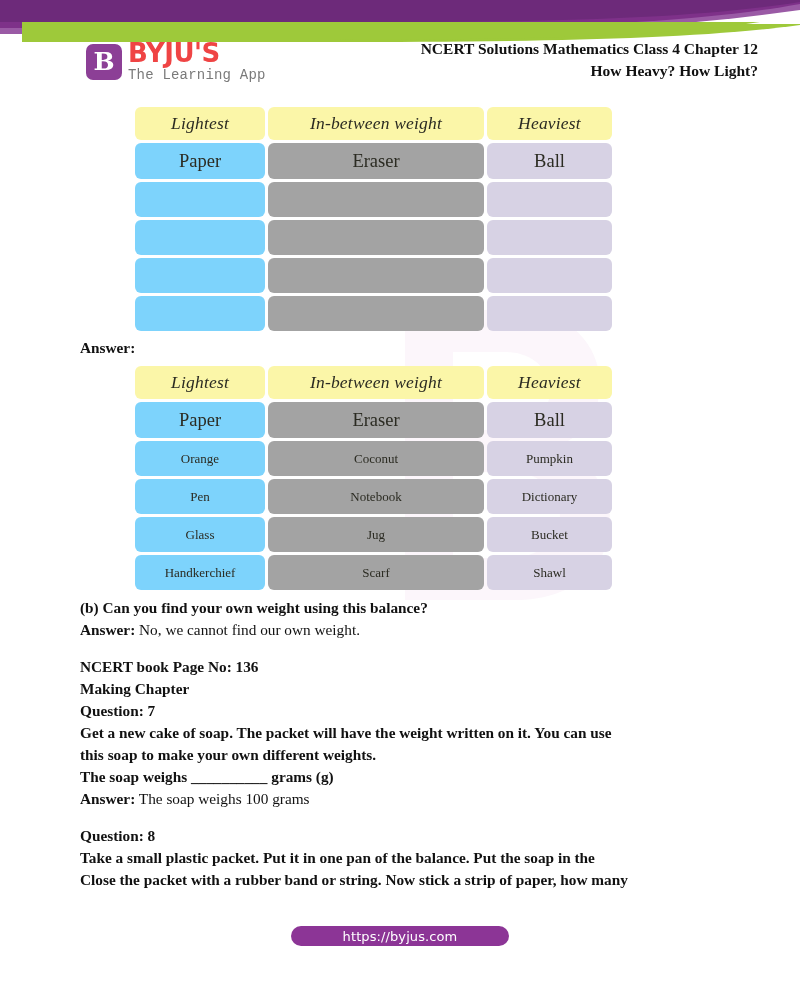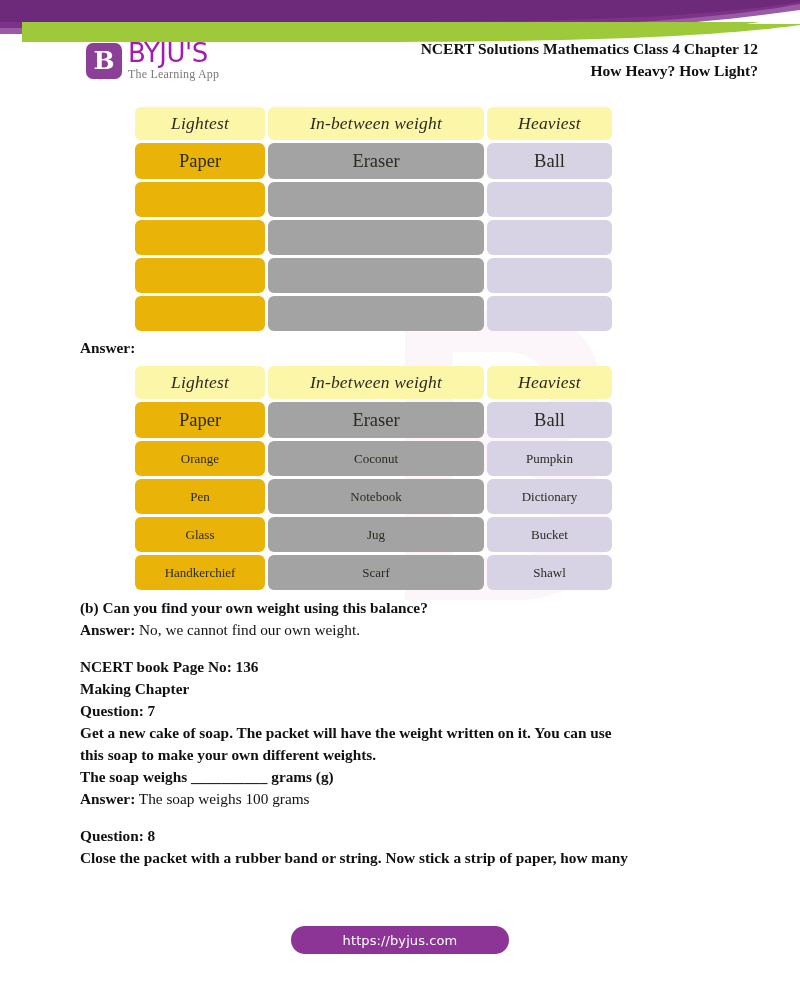--- a/index.html
+++ b/index.html
@@ -54,29 +54,29 @@
     justify-content: center;
     color: #ffffff;
     font-family: "DejaVu Serif", serif;
     font-size: 25px;
     font-weight: bold;
     line-height: 1;
   }
   .logo-text { display: flex; flex-direction: column; justify-content: center; }
   .logo-word {
     font-family: "DejaVu Sans", sans-serif;
-    font-weight: normal;
+    font-weight: bold;
     font-size: 26px;
-    color: #a21caf;
+    color: #ef4444;
     letter-spacing: -0.5px;
     line-height: 1.05;
   }
   .logo-tag {
-    font-family: Liberation Serif, serif;
-    font-size: 12px;
+    font-family: Liberation Mono, monospace;
+    font-size: 14px;
     color: #7a7a7a;
     letter-spacing: 0.2px;
     line-height: 1.1;
     margin-top: 1px;
   }
   .doc-title {
     position: absolute;
     right: 42px; top: 2px;
     width: 430px;
     text-align: right;
@@ -129,21 +129,21 @@
     font-weight: normal;
     font-size: 17.5px;
     letter-spacing: 0.2px;
   }
   .wt-table td {
     height: 35px;
     font-size: 13px;
   }
   .wt-table tr.row-primary td { font-size: 18.5px; height: 36px; }
 
-  .col-light  { background: #eab308; }
+  .col-light  { background: #7dd3fc; }
   .col-mid    { background: #a3a3a3; }
   .col-heavy  { background: #d7d2e4; }
 
   
   .content {
     position: absolute;
     left: 80px;
     width: 660px;
     font-family: "Liberation Serif", serif;
     font-size: 15.3px;
@@ -156,21 +156,21 @@
   .p { margin: 0; }
   .bold { font-weight: bold; }
   .spacer { height: 15px; }
   .ans-prefix { font-weight: bold; }
   .ans-text { font-weight: normal; }
 
   
   .footer-pill {
     position: absolute;
     left: 291px; top: 926px;
-    width: 218px; height: 28px;
+    width: 218px; height: 20px;
     border-radius: 15px;
     background: #8c3596;
     display: flex;
     align-items: center;
     justify-content: center;
   }
   .footer-pill span {
     font-family: "DejaVu Sans", sans-serif;
     font-size: 13px;
     color: #ffffff;
@@ -322,18 +322,19 @@
   <p class="p bold">this soap to make your own different weights.</p>
   <p class="p bold">The soap weighs __________ grams (g)</p>
 
   <p class="p">
     <span class="ans-prefix">Answer:</span><span class="ans-text"> The soap weighs 100 grams</span>
   </p>
 
   <div class="spacer"></div>
 
   <p class="p bold">Question: 8</p>
+  <p class="p bold">Take a small plastic packet. Put it in one pan of the balance. Put the soap in the</p>
   <p class="p bold">Close the packet with a rubber band or string. Now stick a strip of paper, how many</p>
 </div>
 
 <div class="footer-pill">
   <span>https://byjus.com</span>
 </div>
 
 </body></html>

